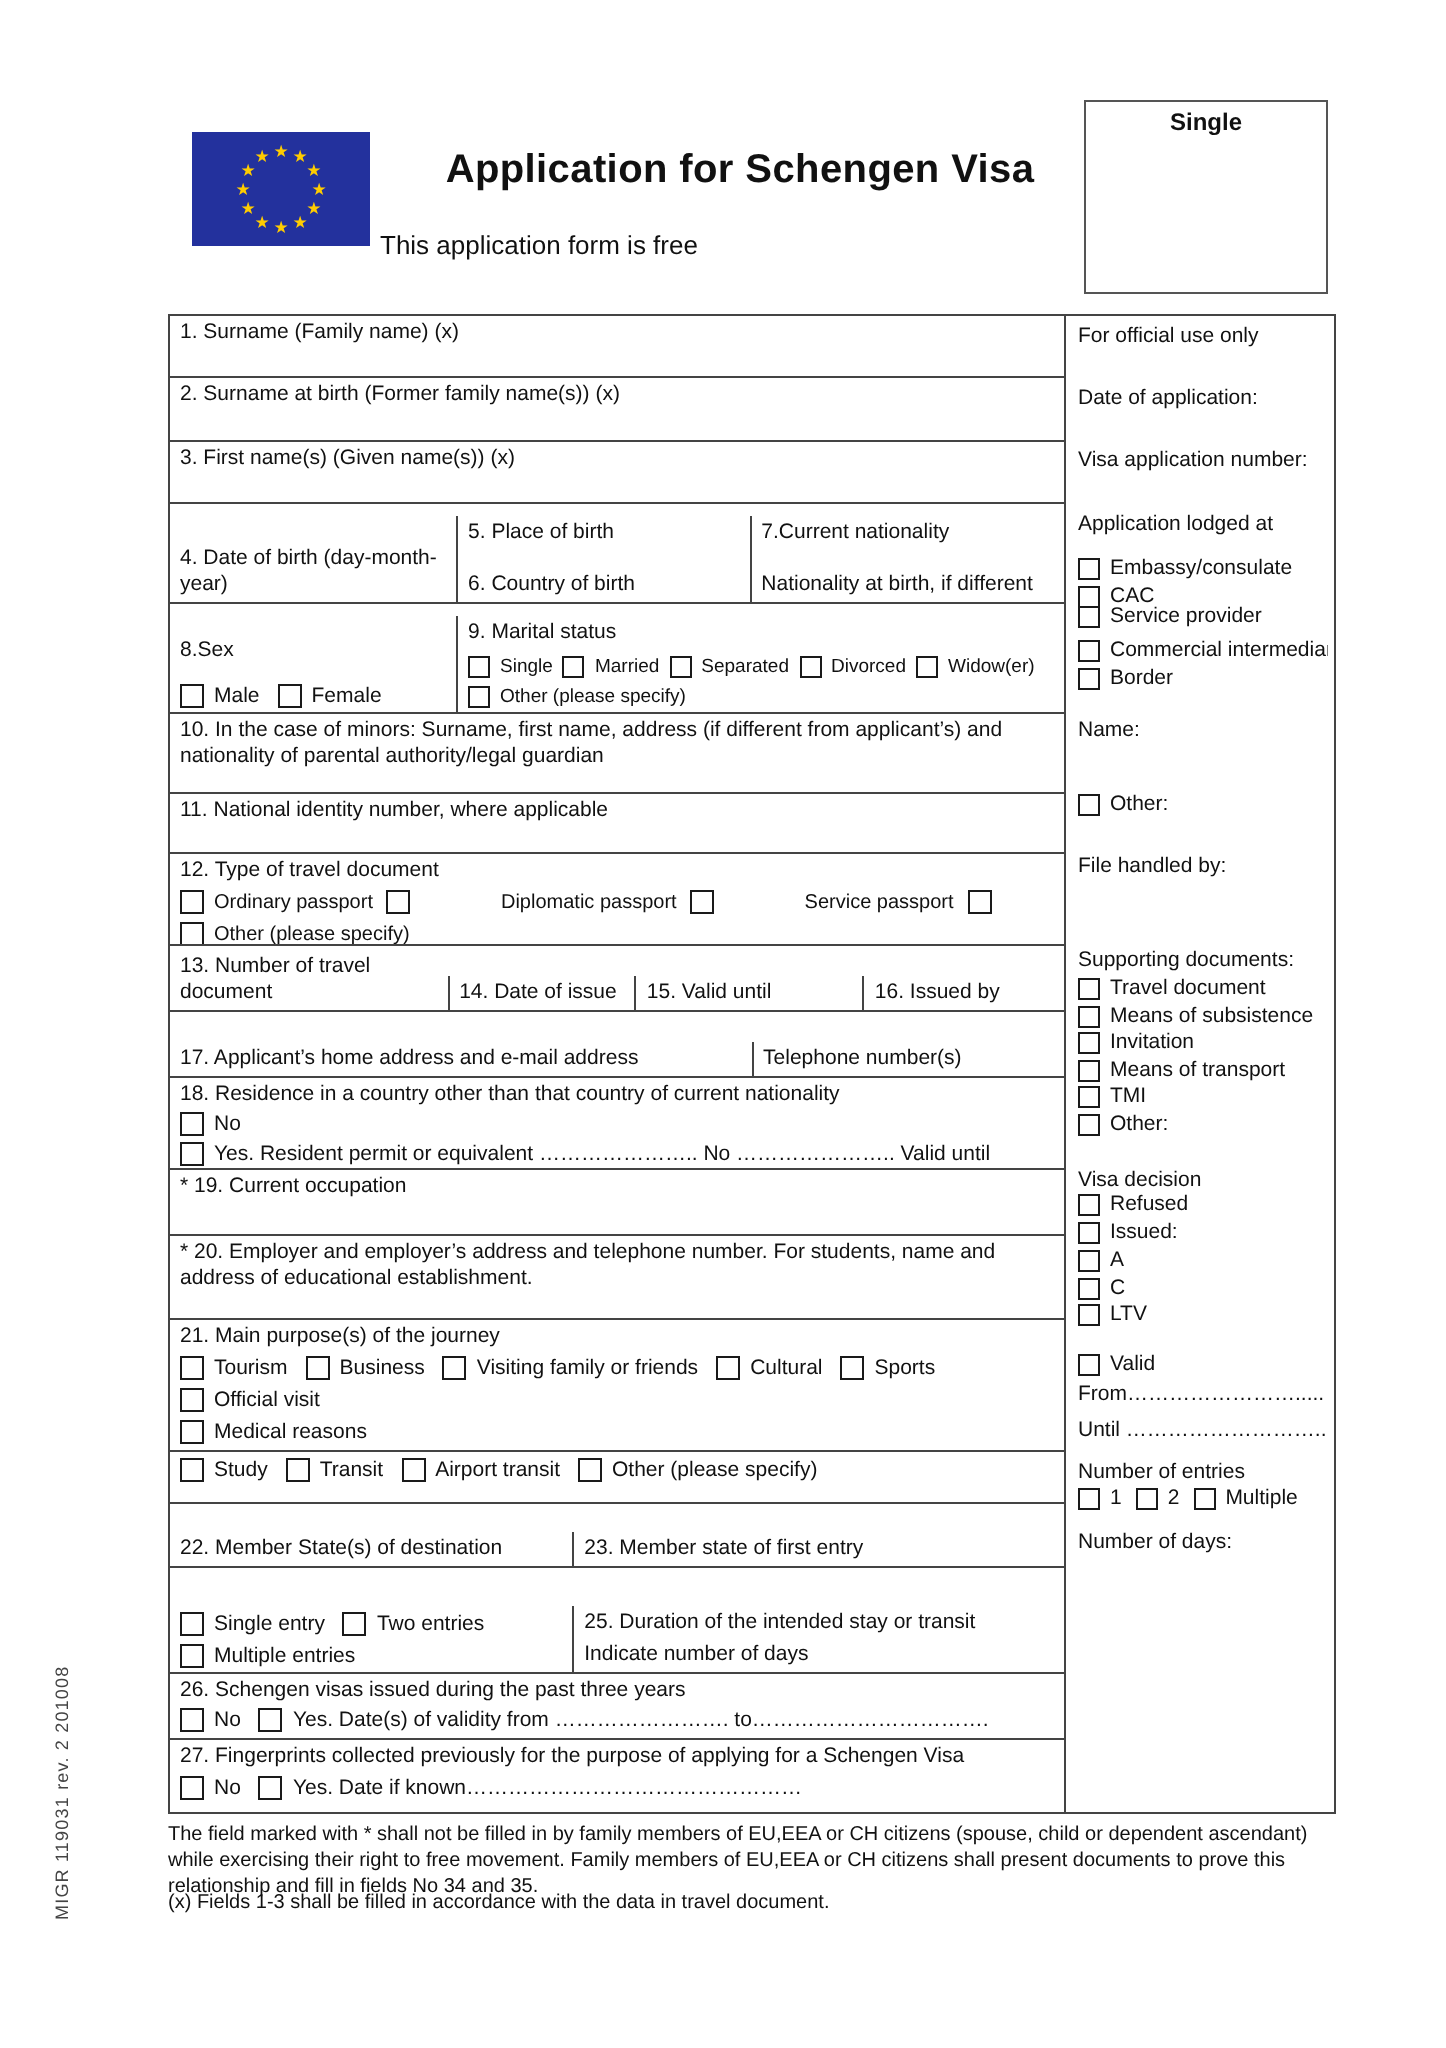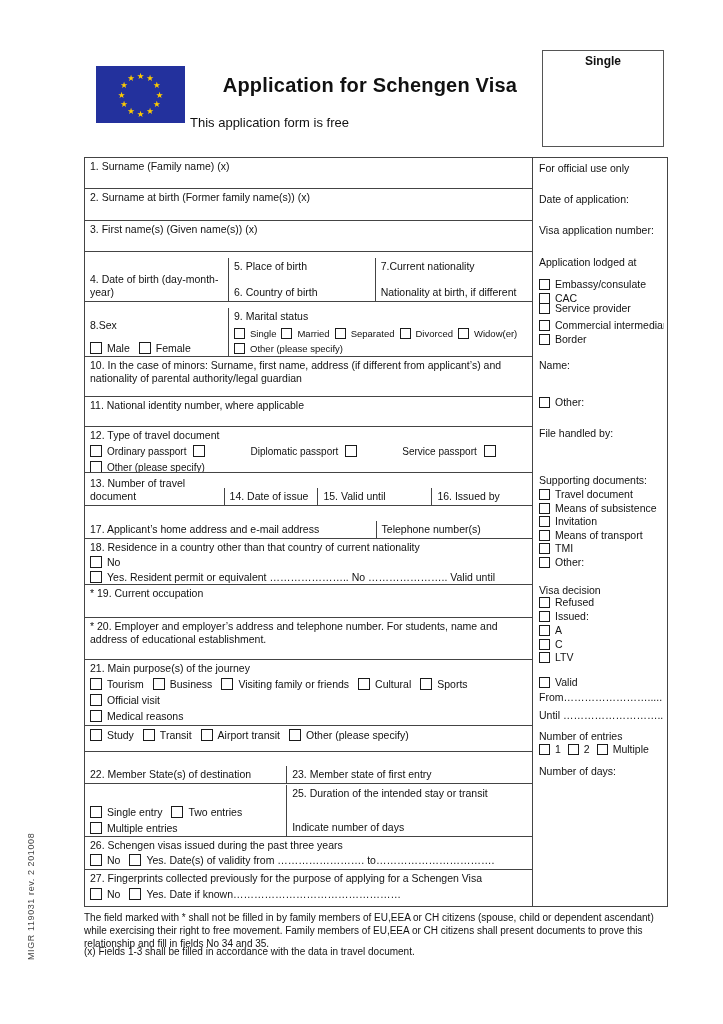--- a/index.html
+++ b/index.html
@@ -332,21 +332,21 @@
             </div>
             <div class="cbrow" style="margin-top:4px">
               <span class="cbl">
                   <span class="cb"></span>
                   <span>Multiple entries</span>
                 </span>
             </div>
           </div>
           <div class="col" style="width:55%">
             <div class="lbl">25. Duration of the intended stay or transit</div>
-            <div class="lbl" style="margin-top:21px">Indicate number of days</div>
+            <div class="lbl" style="margin-top:3px">Indicate number of days</div>
           </div>
         </div>
       </div>
 
       <div class="row" style="height:33px">
         <div class="lbl">26. Schengen visas issued during the past three years</div>
         <div class="cbrow" style="margin-top:2px">
           <span class="cbl">
               <span class="cb"></span>
               <span>No</span>

